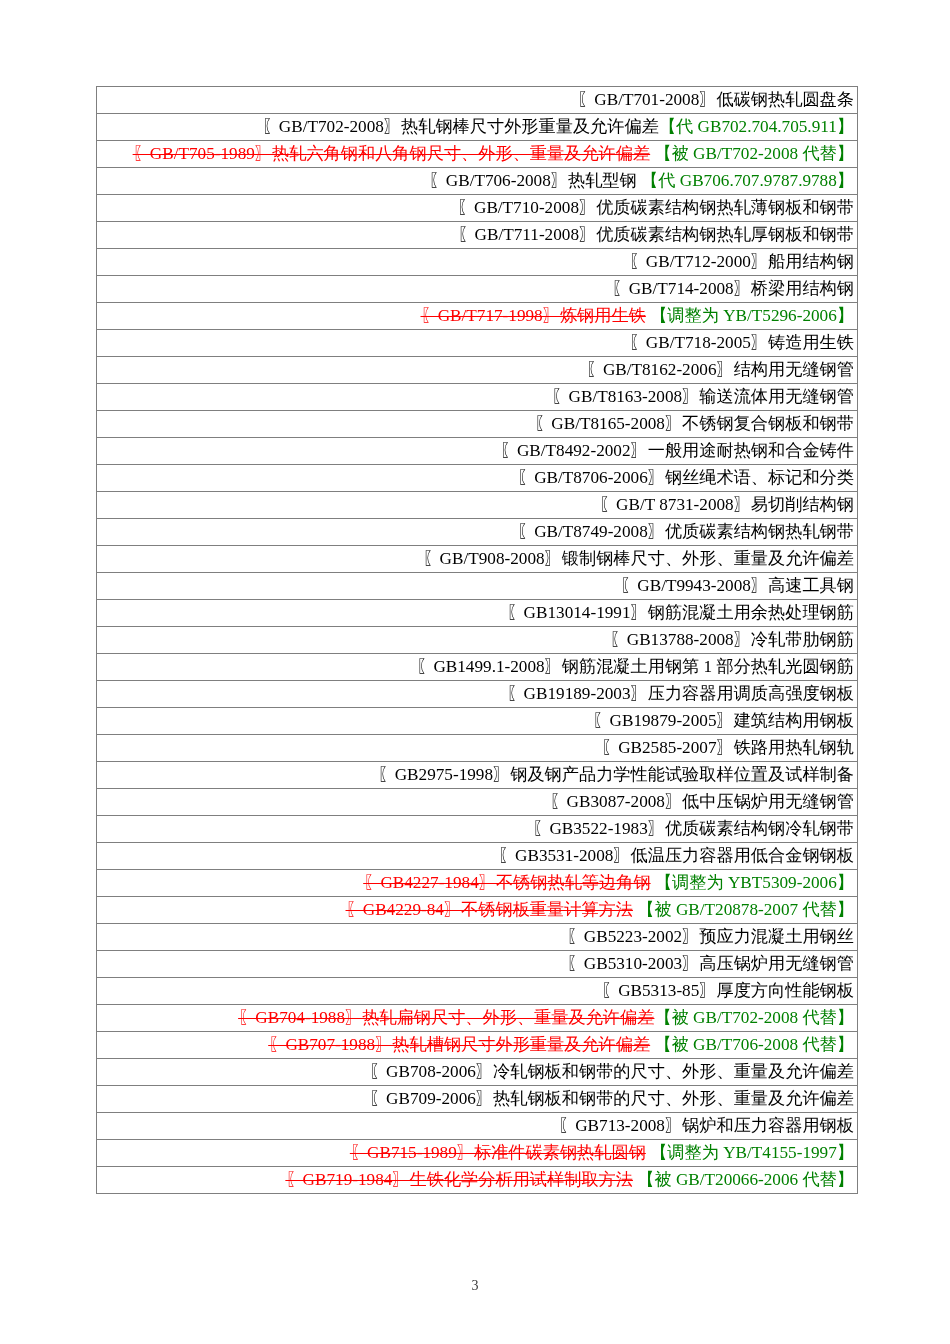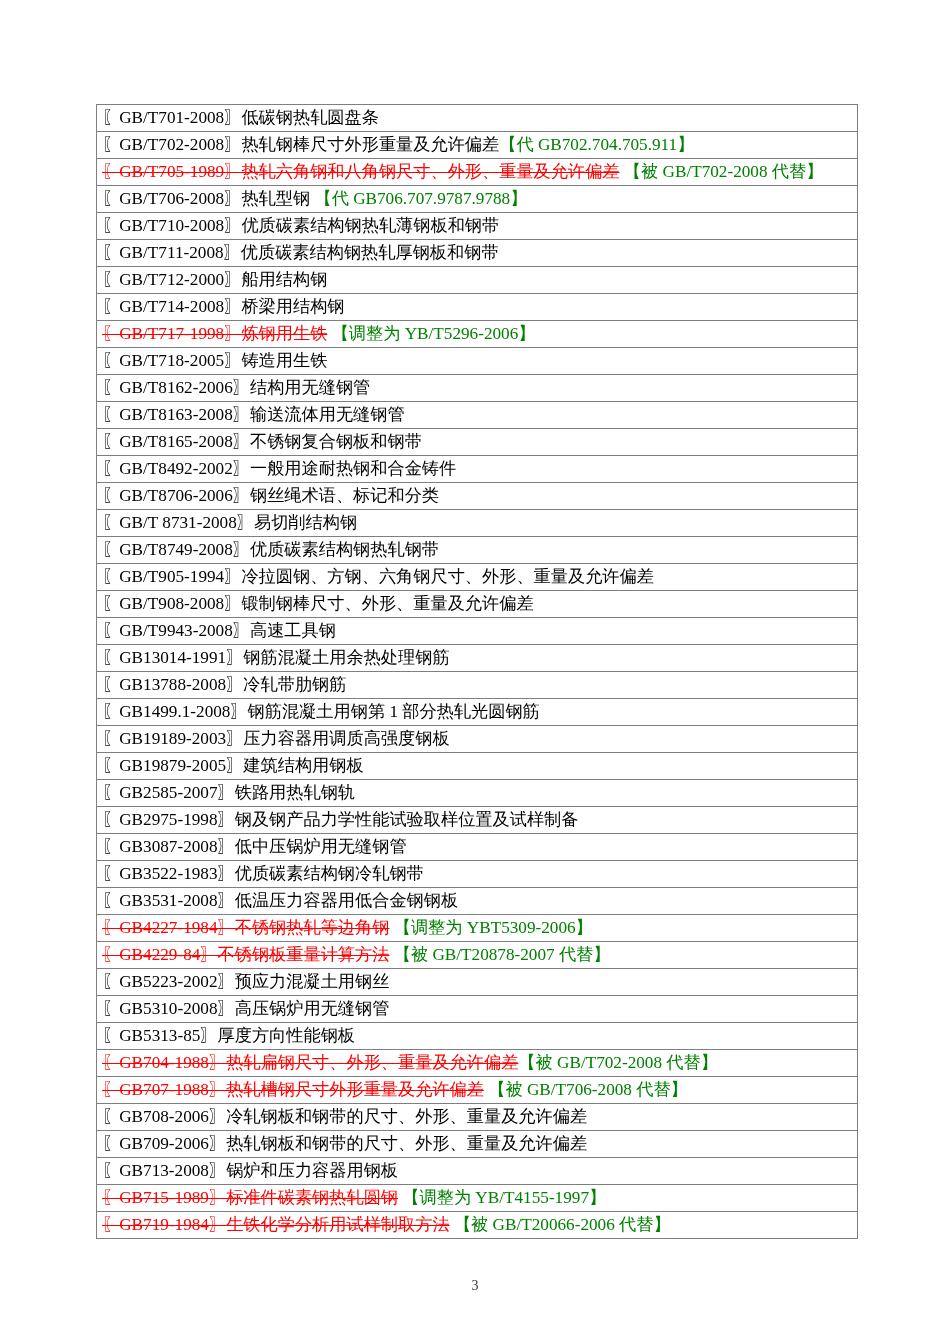--- a/index.html
+++ b/index.html
@@ -19,24 +19,25 @@
     position: absolute;
     left: 0;
     top: 0;
     width: 950px;
     height: 1344px;
   }
 
   .std-table {
     position: absolute;
     left: 96px;
-    top: 104px;
+    top: 86px;
     width: 762px;
     border-collapse: collapse;
     table-layout: fixed;
+    text-align: right;
   }
 
   .std-table td {
     border: 1px solid #7f7f7f;
     padding: 1px 3px 1px 5px;
     font-size: 17.2px;
     line-height: 24px;
     vertical-align: middle;
     white-space: normal;
     word-break: break-all;
@@ -120,23 +121,20 @@
         <tr>
           <td><span class="run c-black">〖GB/T8706-2006〗钢丝绳术语、标记和分类</span></td>
         </tr>
         <tr>
           <td><span class="run c-black">〖GB/T 8731-2008〗易切削结构钢</span></td>
         </tr>
         <tr>
           <td><span class="run c-black">〖GB/T8749-2008〗优质碳素结构钢热轧钢带</span></td>
         </tr>
         <tr>
-          <td><span class="run c-black">〖GB/T905-1994〗冷拉圆钢、方钢、六角钢尺寸、外形、重量及允许偏差</span></td>
-        </tr>
-        <tr>
           <td><span class="run c-black">〖GB/T908-2008〗锻制钢棒尺寸、外形、重量及允许偏差</span></td>
         </tr>
         <tr>
           <td><span class="run c-black">〖GB/T9943-2008〗高速工具钢</span></td>
         </tr>
         <tr>
           <td><span class="run c-black">〖GB13014-1991〗钢筋混凝土用余热处理钢筋</span></td>
         </tr>
         <tr>
           <td><span class="run c-black">〖GB13788-2008〗冷轧带肋钢筋</span></td>
@@ -168,21 +166,21 @@
         <tr>
           <td><span class="run c-red strike">〖GB4227-1984〗不锈钢热轧等边角钢</span><span class="run c-red"> </span><span class="run c-green">【调整为 YBT5309-2006】</span></td>
         </tr>
         <tr>
           <td><span class="run c-red strike">〖GB4229-84〗不锈钢板重量计算方法</span><span class="run c-red"> </span><span class="run c-green">【被 GB/T20878-2007 代替】</span></td>
         </tr>
         <tr>
           <td><span class="run c-black">〖GB5223-2002〗预应力混凝土用钢丝</span></td>
         </tr>
         <tr>
-          <td><span class="run c-black">〖GB5310-2008〗高压锅炉用无缝钢管</span></td>
+          <td><span class="run c-black">〖GB5310-2003〗高压锅炉用无缝钢管</span></td>
         </tr>
         <tr>
           <td><span class="run c-black">〖GB5313-85〗厚度方向性能钢板</span></td>
         </tr>
         <tr>
           <td><span class="run c-red strike">〖GB704-1988〗热轧扁钢尺寸、外形、重量及允许偏差</span><span class="run c-green">【被 GB/T702-2008 代替】</span></td>
         </tr>
         <tr>
           <td><span class="run c-red strike">〖GB707-1988〗热轧槽钢尺寸外形重量及允许偏差</span><span class="run c-red"> </span><span class="run c-green">【被 GB/T706-2008 代替】</span></td>
         </tr>

